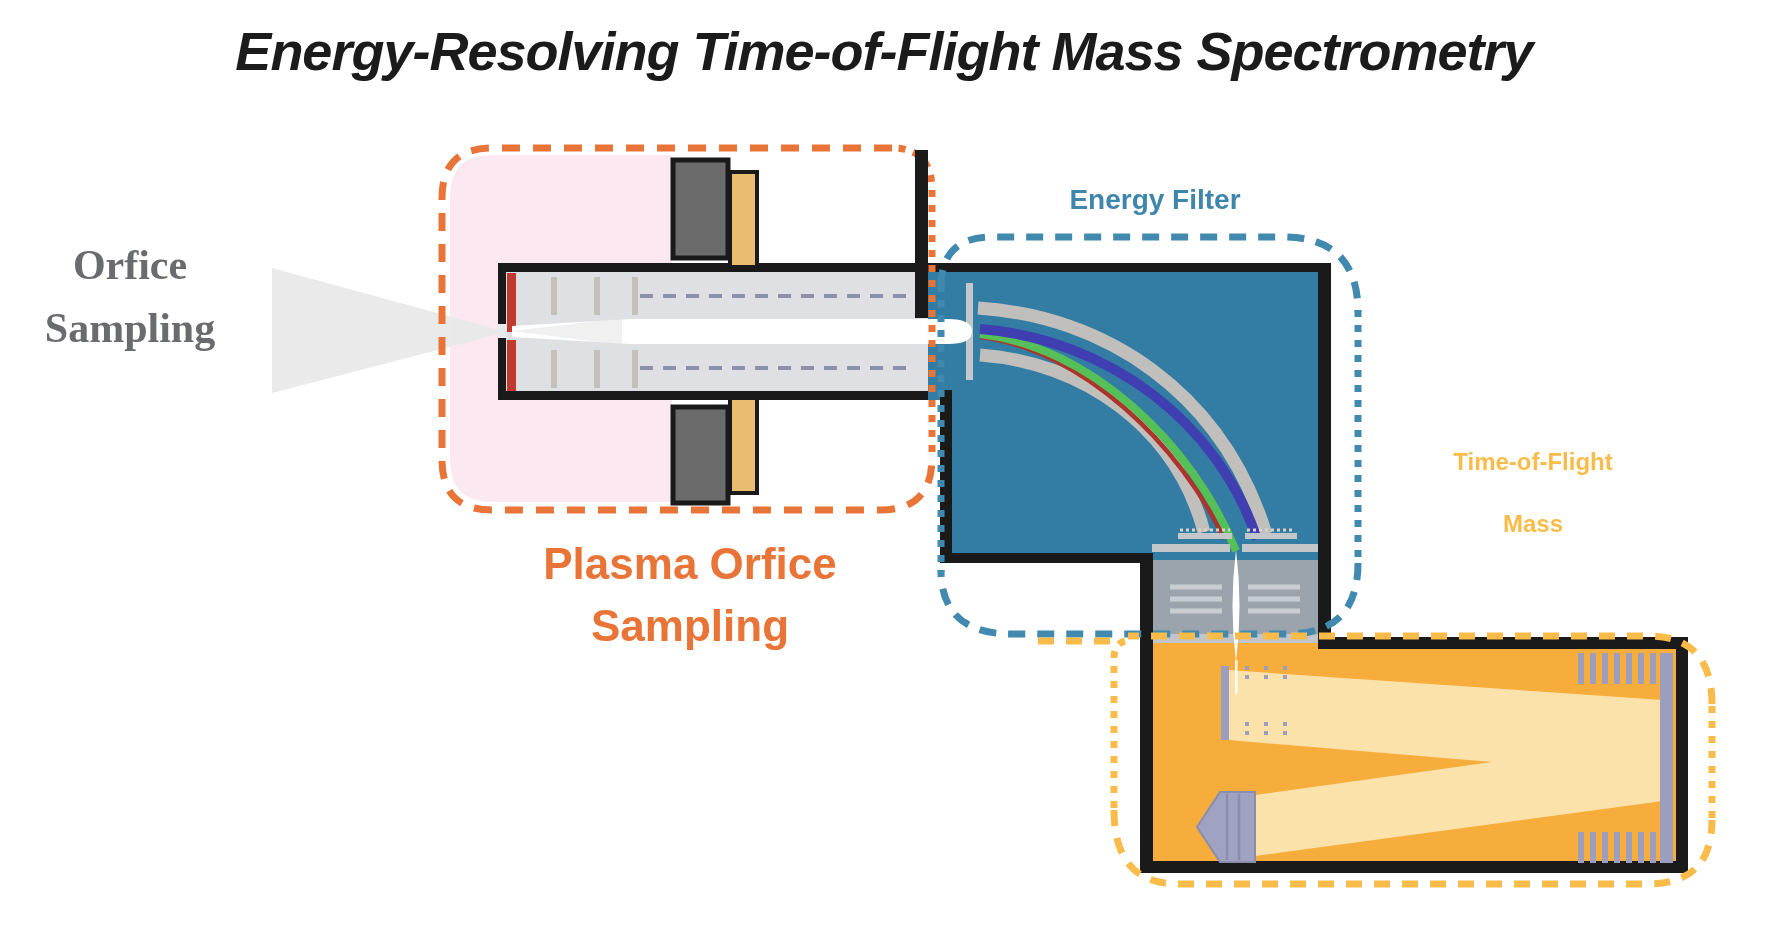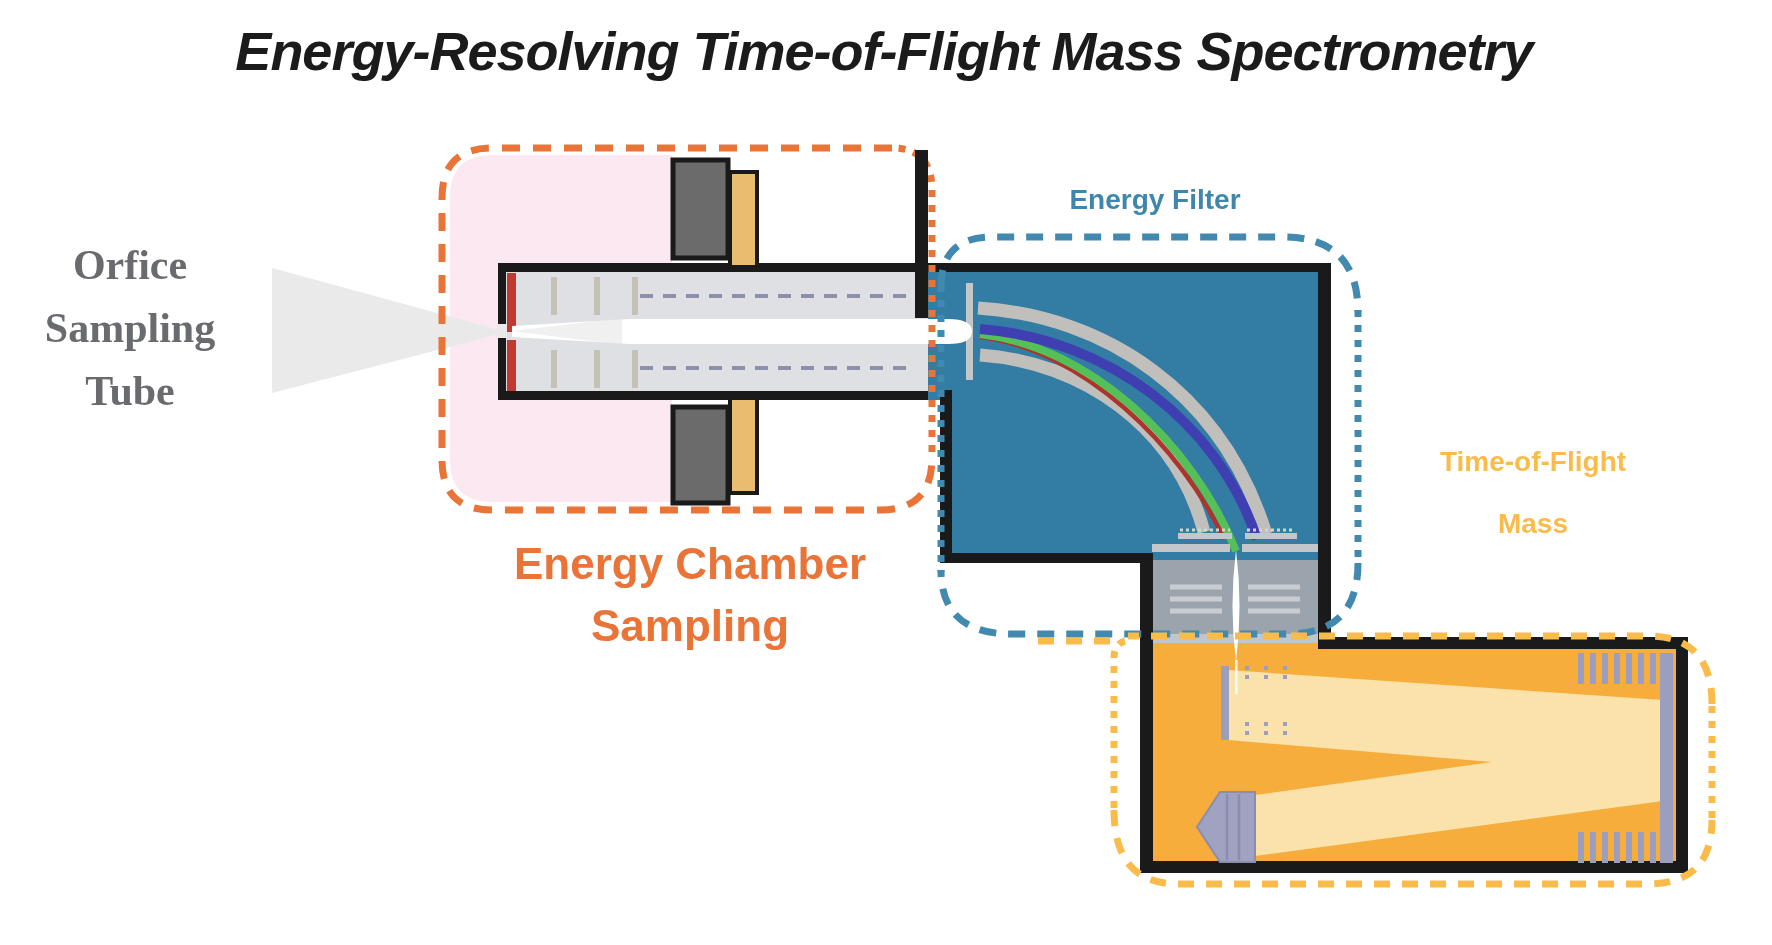--- a/index.html
+++ b/index.html
@@ -5,39 +5,38 @@
   html,body{margin:0;padding:0;background:#ffffff;}
   #stage{position:relative;width:1772px;height:945px;background:#ffffff;overflow:hidden;
          font-family:"Liberation Sans",sans-serif;}
   #stage svg{position:absolute;left:0;top:0;}
   .lbl{position:absolute;text-align:center;font-weight:700;}
   #title{left:0;top:22px;width:1768px;font-size:54px;line-height:58px;
          font-style:italic;font-weight:700;color:#1b1b1b;letter-spacing:-1px;}
   #orifice-label{left:10px;top:234px;width:240px;font-size:42px;line-height:63px;color:#6a6b6e;font-family:Liberation Serif, serif;}
   #plasma-label{left:440px;top:533px;width:500px;font-size:44px;line-height:62px;color:#e97438;}
   #filter-label{left:955px;top:178px;width:400px;font-size:28px;line-height:44px;color:#3e86ac;}
-  #tof-label{left:1333px;top:431px;width:400px;font-size:28px;line-height:62px;color:#f9bb49;}
+  #tof-label{left:1333px;top:431px;width:400px;font-size:24px;line-height:62px;color:#f9bb49;}
 </style>
 </head>
 <body>
 
 <div id="stage">
 
   <div id="title" class="lbl">Energy-Resolving Time-of-Flight Mass Spectrometry</div>
 
   <div id="orifice-label" class="lbl">
     <div>Orfice</div>
     <div>Sampling</div>
-    <div>Tube</div>
   </div>
 
   <div id="filter-label" class="lbl">Energy Filter</div>
 
   <div id="plasma-label" class="lbl">
-    <div>Energy Chamber</div>
+    <div>Plasma Orfice</div>
     <div>Sampling</div>
   </div>
 
   <div id="tof-label" class="lbl">
     <div>Time-of-Flight</div>
     <div>Mass</div>
   </div>
 
   <svg width="1772" height="945" viewBox="0 0 1772 945">
 

